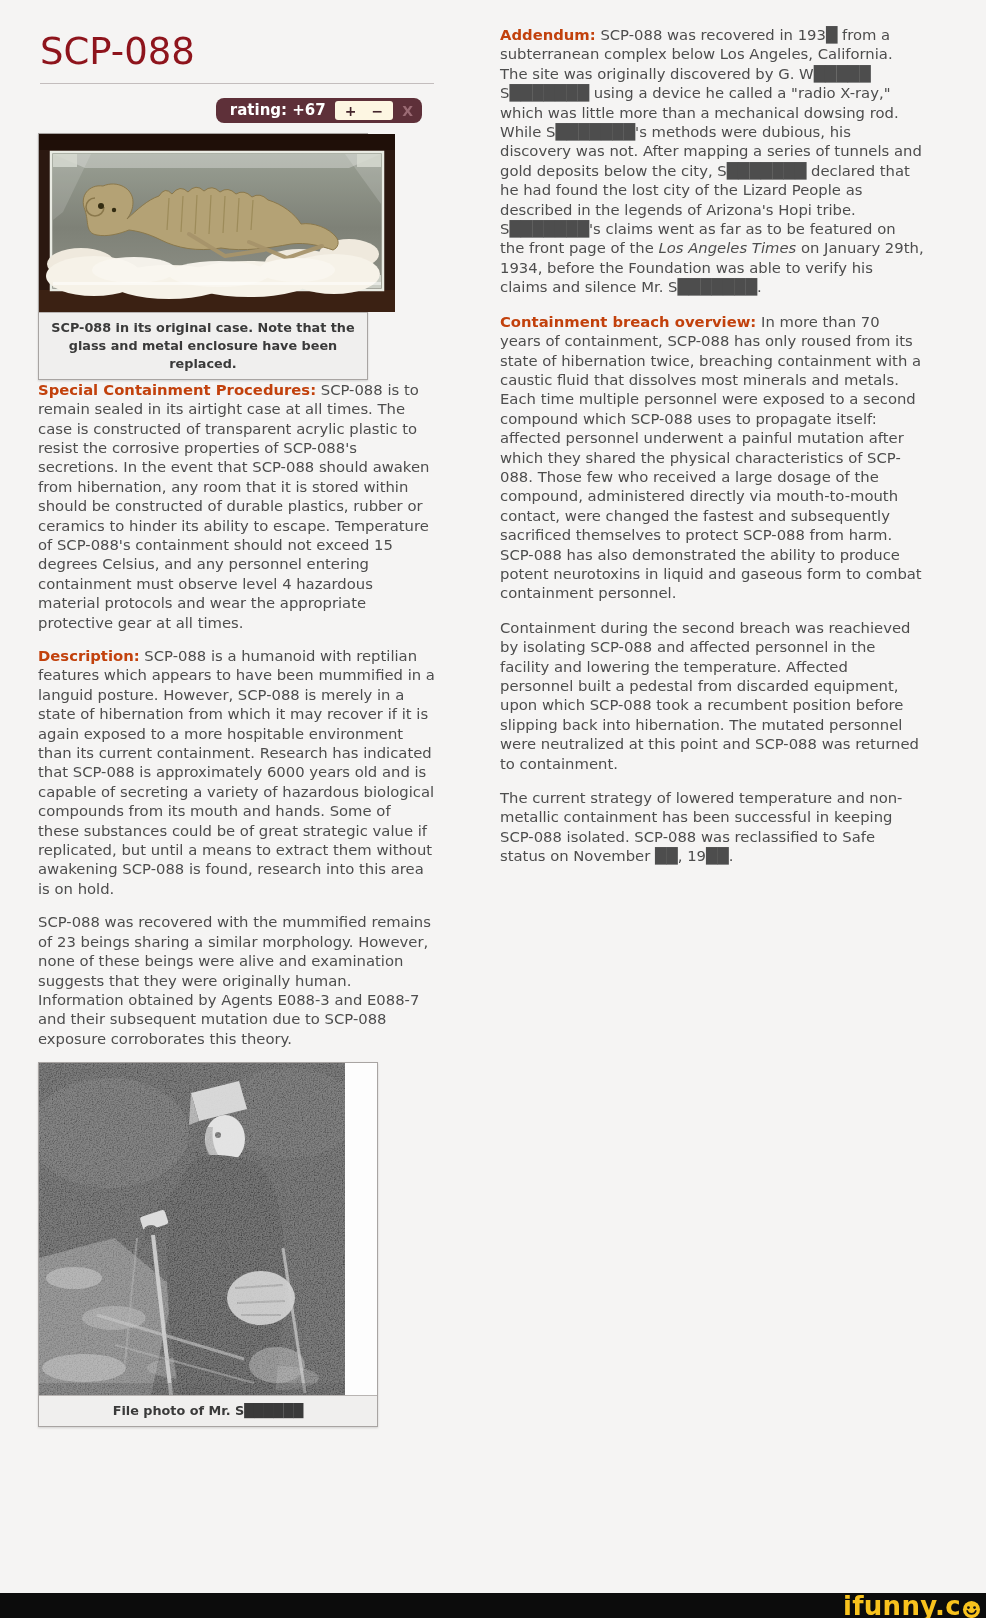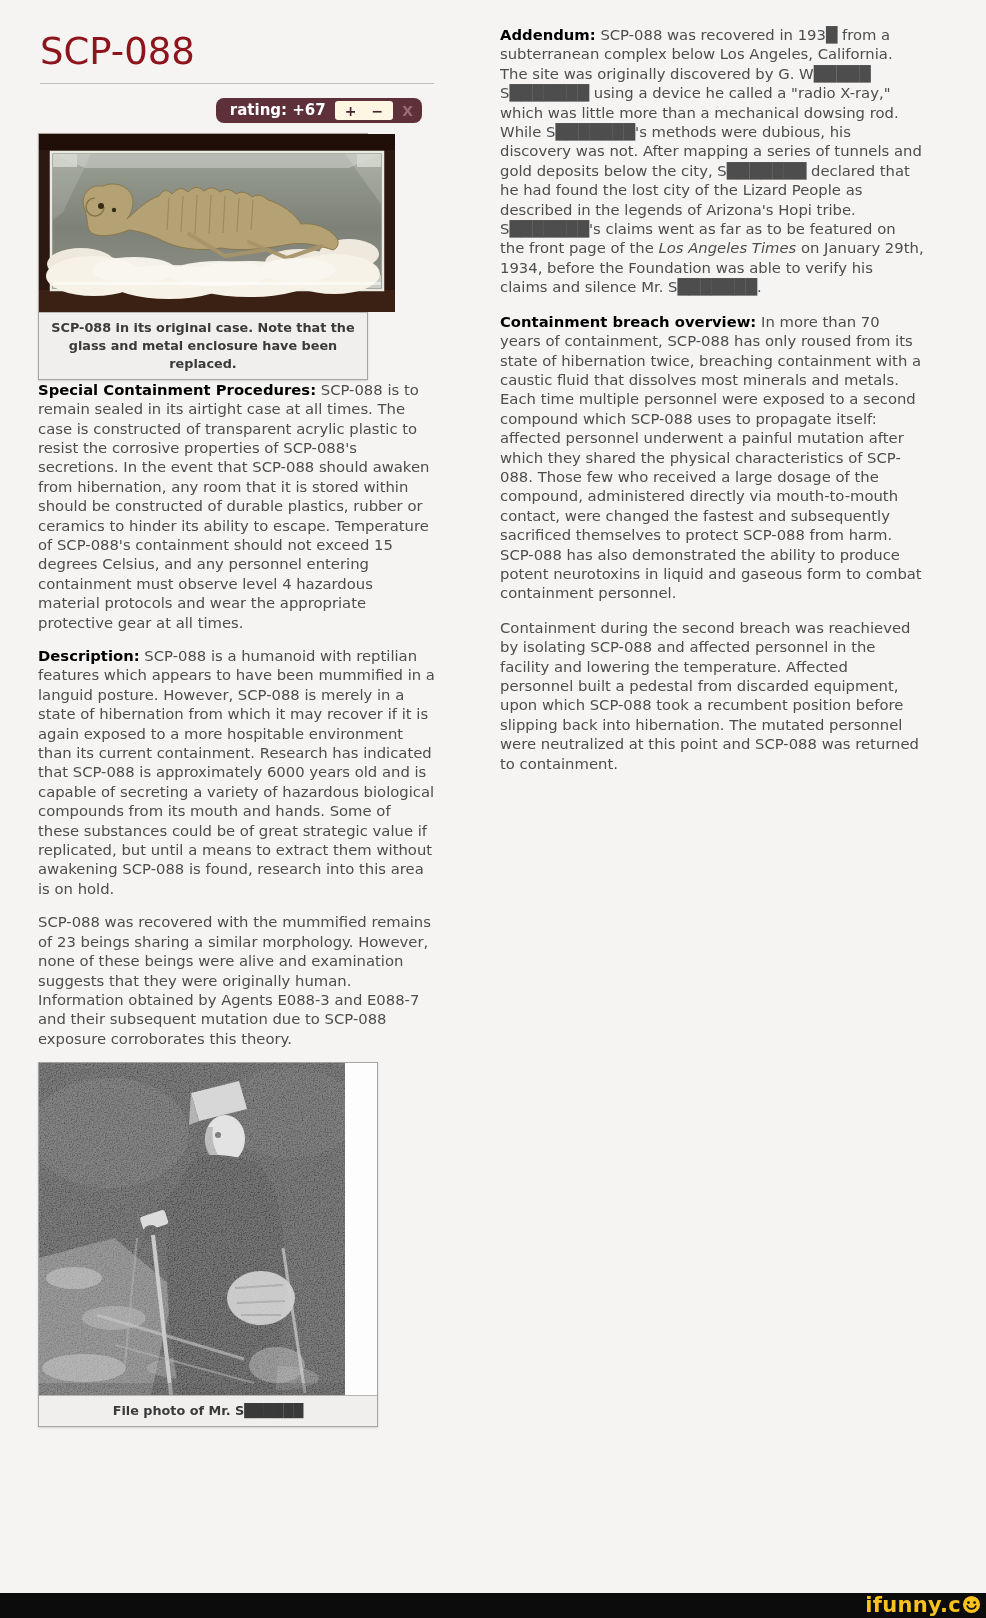--- a/index.html
+++ b/index.html
@@ -53,31 +53,31 @@
     background:#f0efee; border-top:1px solid #b8b4b2;
     text-align:center; font-weight:700; font-size:12.8px;
     color:#3a3a3a; line-height:1.4; padding:6px 10px;
   }
 
   p.body-p {
     margin:0 0 14px 0; font-size:14.8px; line-height:19.4px;
     color:#4d4d4d;
   }
   p.body-p.first { margin-top:17px; }
-  p.body-p b { color:#000000; font-weight:700; }
+  p.body-p b { color:#c2410c; font-weight:700; }
   .col-right p.body-p { margin-bottom:15px; }
 
   .footer {
     position:absolute; left:0; bottom:0; width:986px; height:25px;
     background:#0c0c0c; display:flex; align-items:center;
     justify-content:flex-end; padding-right:5px;
   }
   .brand {
-    display:flex; align-items:flex-start; line-height:1;
-    color:#f8c21d; font-weight:700; font-size:21px; letter-spacing:0.3px;
+    display:flex; align-items:flex-end; line-height:1;
+    color:#f8c21d; font-weight:700; font-size:26px; letter-spacing:0.3px;
   }
   .brand svg { margin-left:1px; }
 </style>
 </head>
 <body>
 
 <div class="col col-left">
 
   <h1 class="page-title">SCP-088</h1>
   <hr class="title-rule">
@@ -194,20 +194,21 @@
 </div>
 
 <div class="col col-right">
 
   <p class="body-p"><b>Addendum:</b> <span>SCP-088 was recovered in 193█ from a subterranean complex below Los Angeles, California. The site was originally discovered by G. W█████ S███████ using a device he called a "radio X-ray," which was little more than a mechanical dowsing rod. While S███████'s methods were dubious, his discovery was not. After mapping a series of tunnels and gold deposits below the city, S███████ declared that he had found the lost city of the Lizard People as described in the legends of Arizona's Hopi tribe. S███████'s claims went as far as to be featured on the front page of the </span><i>Los Angeles Times</i><span> on January 29th, 1934, before the Foundation was able to verify his claims and silence Mr. S███████.</span></p>
 
   <p class="body-p"><b>Containment breach overview:</b> <span>In more than 70 years of containment, SCP-088 has only roused from its state of hibernation twice, breaching containment with a caustic fluid that dissolves most minerals and metals. Each time multiple personnel were exposed to a second compound which SCP-088 uses to propagate itself: affected personnel underwent a painful mutation after which they shared the physical characteristics of SCP-088. Those few who received a large dosage of the compound, administered directly via mouth-to-mouth contact, were changed the fastest and subsequently sacrificed themselves to protect SCP-088 from harm. SCP-088 has also demonstrated the ability to produce potent neurotoxins in liquid and gaseous form to combat containment personnel.</span></p>
 
   <p class="body-p">Containment during the second breach was reachieved by isolating SCP-088 and affected personnel in the facility and lowering the temperature. Affected personnel built a pedestal from discarded equipment, upon which SCP-088 took a recumbent position before slipping back into hibernation. The mutated personnel were neutralized at this point and SCP-088 was returned to containment.</p>
 
+  <p class="body-p">The current strategy of lowered temperature and non-metallic containment has been successful in keeping SCP-088 isolated. SCP-088 was reclassified to Safe status on November ██, 19██.</p>
 
 </div>
 
 <div class="footer">
   <div class="brand">
     <span>ifunny.c</span>
     <svg width="19" height="19" viewBox="0 0 20 20" aria-hidden="true">
       <circle cx="10" cy="10" r="9" fill="#f8c21d"></circle>
       <circle cx="6.8" cy="8" r="1.5" fill="#131313"></circle>
       <circle cx="13.2" cy="8" r="1.5" fill="#131313"></circle>

